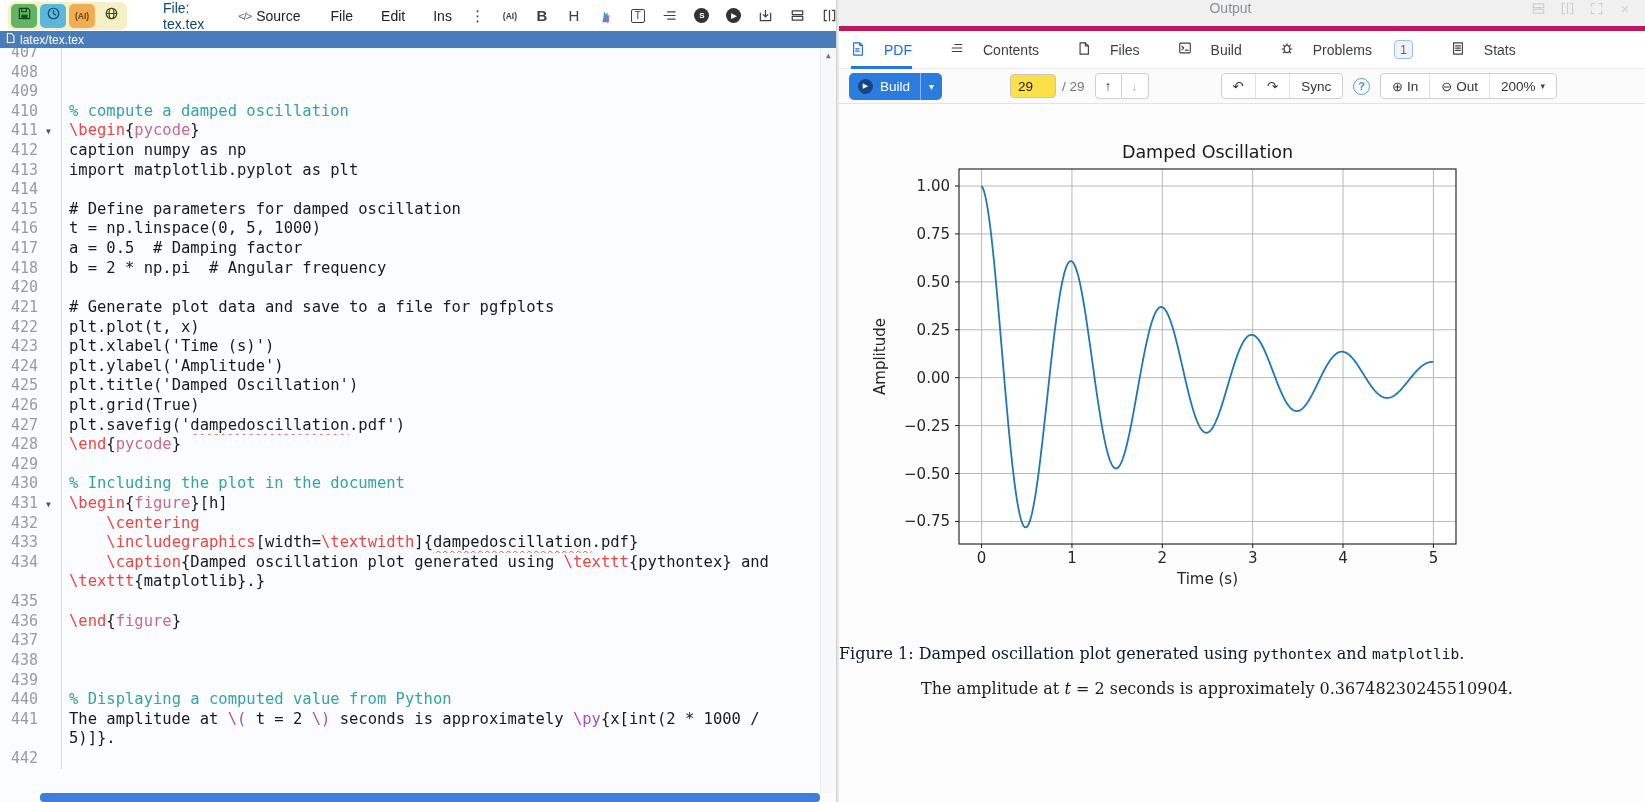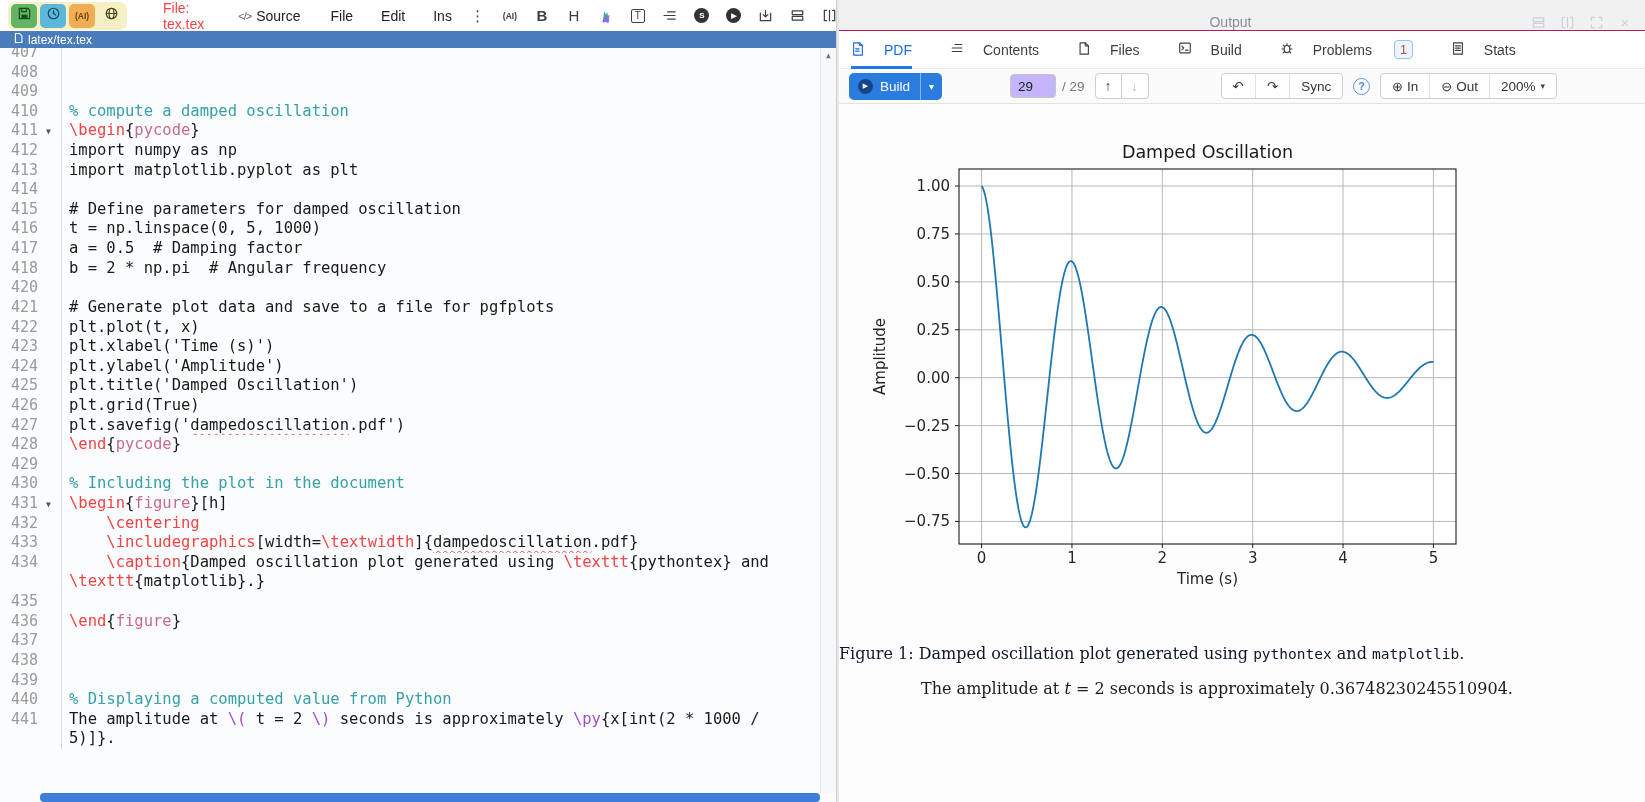--- a/index.html
+++ b/index.html
@@ -10,35 +10,35 @@
   
   .left-panel { width:836px; height:802px; display:flex; flex-direction:column; background:#fff; }
   .lp-toolbar { height:31px; display:flex; align-items:center; padding:0 8px; background:#fff; flex:0 0 31px; }
   .quick-group { display:flex; gap:3px; background:#f6f1c5; border-radius:7px; padding:2px 3px; }
   .qbtn { width:26px; height:24px; border-radius:5px; display:flex; align-items:center; justify-content:center; color:#1c3a22; cursor:pointer; }
   .qbtn.save { background:#64b465; color:#174d1d; }
   .qbtn.history { background:#5cb7da; color:#0e4b62; }
   .qbtn.ai-edit { background:#f0ad55; color:#6b4408; font-weight:bold; }
   .qbtn.web { background:transparent; color:#44431f; }
   .ai-txt { font-size:8.5px; font-weight:bold; letter-spacing:0; }
-  .file-label { margin-left:36px; font-size:14px; color:#ef4444; }
+  .file-label { margin-left:36px; font-size:14px; color:#0c4a6e; }
   .source-toggle { margin-left:34px; display:flex; align-items:center; gap:5px; font-size:14px; color:#202124; cursor:pointer; }
   .src-glyph { font-size:11px; color:#5f6368; letter-spacing:-1px; }
   .menus { display:flex; margin-left:30px; gap:28px; font-size:14px; color:#202124; }
   .menus span { cursor:pointer; }
   .kebab { margin-left:18px; font-size:15px; color:#3c4043; cursor:pointer; }
   .fmt-icons { display:flex; align-items:center; margin-left:16px; gap:14px; color:#3c4043; }
   .fmt-icons .fico { display:flex; align-items:center; justify-content:center; width:18px; height:18px; cursor:pointer; font-size:14px; }
   .bold-g { font-weight:bold; font-size:15px; }
   .head-g { font-size:15px; }
   .circle-g { width:15px; height:15px; border-radius:50%; background:#333; color:#fff; display:flex; align-items:center; justify-content:center; font-size:8px; font-weight:bold; }
   .close-g { font-size:18px; color:#3c4043; }
   .tbox-g { width:14px; height:14px; border:1.2px solid #3c4043; border-radius:2px; display:flex; align-items:center; justify-content:center; font-size:10px; }
 
-  .lp-tabbar { height:17px; flex:0 0 17px; background:#4a7cbc; color:#fff; font-size:12px; display:flex; align-items:center; padding-left:13px; gap:4px; }
+  .lp-tabbar { height:17px; flex:0 0 17px; background:#4a7cbc; color:#fff; font-size:12px; display:flex; align-items:center; padding-left:5px; gap:4px; }
 
   .editor { position:relative; flex:1; background:#fbfcfe; overflow:hidden;
             font-family:"DejaVu Sans Mono", monospace; font-size:15.5px; }
   .rows { margin-top:-5px; }
   .row { display:flex; height:19.62px; line-height:19.62px; }
   .ln { width:46px; flex:0 0 46px; padding-left:11px; color:#9a9a9a; font-size:15px; }
   .fold { width:15px; flex:0 0 15px; color:#555; font-size:8px; text-align:left; line-height:21px; }
   .codeln { flex:1; border-left:1px solid #dadada; padding-left:7px; white-space:pre; color:#1a1a1a; overflow:hidden; }
   .seg-c { color:#35a1a8; }
   .seg-k { color:#ef4444; }
@@ -46,38 +46,38 @@
   .seg-m { color:#a24fc8; }
   .seg-s { text-decoration:underline wavy #e0544d; text-decoration-thickness:1px; text-underline-offset:3px; }
   .vscroll { position:absolute; top:0; right:0; bottom:9px; width:16px; background:#f7f8f9; border-left:1px solid #ececec; text-align:center; }
   .vscroll span { color:#777; font-size:8px; display:block; margin-top:3px; }
   .hscroll-thumb { position:absolute; left:40px; right:16px; bottom:0; height:9px; background:#3e7ed8; border-radius:4px; }
 
   .divider { width:3px; background:#e8e8e8; border-left:1px solid #d0d0d0; }
 
   
   .right-panel { flex:1; display:flex; flex-direction:column; background:#fff; }
-  .rp-header { height:31px; flex:0 0 31px; background:#f1f1f1; display:flex; align-items:flex-end; padding:0 12px; border-bottom:1px solid #be185d; }
+  .rp-header { height:31px; flex:0 0 31px; background:#f1f1f1; display:flex; align-items:flex-start; padding:0 12px; border-bottom:5px solid #be185d; }
   .rp-title { flex:1; text-align:center; color:#8a8f94; font-size:14px; }
   .rp-win-icons { display:flex; gap:13px; color:#cdd1d5; align-items:center; }
   .rp-win-icons .fico { width:16px; height:16px; display:flex; align-items:center; justify-content:center; font-size:15px; cursor:pointer; }
 
   .rp-tabs { height:38px; flex:0 0 38px; display:flex; align-items:center; padding-left:12px; gap:38px; background:#fff; border-bottom:1px solid #ececec; }
   .rp-tab { position:relative; height:38px; display:flex; align-items:center; gap:19px; font-size:14px; color:#3c4043; cursor:pointer; }
   .rp-tab.active { color:#1a6ce0; }
   .rp-tab.active::after { content:""; position:absolute; left:0; right:0; bottom:0; height:3px; background:#2176e8; }
   .tab-badge { margin-left:3px; border:1px solid #9dbef1; background:#eef4fe; color:#a84f3f; font-size:12.5px; padding:0 5px; height:19px; line-height:18px; border-radius:4px; }
 
   .rp-toolbar { height:35px; flex:0 0 35px; background:#fbfbfb; border-bottom:1px solid #e3e3e3; display:flex; align-items:center; padding:0 88px 0 10px; }
   .build-btn { display:flex; align-items:center; height:27px; background:#2b7cdf; color:#fff; border-radius:5px; overflow:hidden; cursor:pointer; }
   .build-main { display:flex; align-items:center; gap:7px; padding:0 10px 0 9px; font-size:13.5px; }
   .play-badge { width:15px; height:15px; border-radius:50%; background:rgba(0,0,30,.45); display:flex; align-items:center; justify-content:center; font-size:7px; color:#fff; }
   .build-caret { border-left:1px solid rgba(255,255,255,.45); padding:0 8px; font-size:10px; height:27px; display:flex; align-items:center; }
   .pager { display:flex; align-items:center; margin-left:68px; gap:6px; }
-  .page-input { width:46px; height:24px; border:1px solid #c6c6c6; border-radius:4px; padding-left:7px; font-size:13.5px; color:#222; background:#c4b5fd; font-family:"Liberation Sans",sans-serif; }
+  .page-input { width:46px; height:24px; border:1px solid #c6c6c6; border-radius:4px; padding-left:7px; font-size:13.5px; color:#222; background:#fde047; font-family:"Liberation Sans",sans-serif; }
   .page-total { color:#777; font-size:13.5px; }
   .arrow-group { display:flex; margin-left:4px; }
   .abtn { width:27px; height:26px; background:#fff; border:1px solid #cfcfcf; display:flex; align-items:center; justify-content:center; font-size:14px; color:#444; cursor:pointer; }
   .abtn:first-child { border-radius:4px 0 0 4px; }
   .abtn:last-child { border-radius:0 4px 4px 0; border-left:none; color:#c4c4c4; }
   .btn-group { display:flex; align-items:center; height:26px; background:#fff; border:1px solid #cfcfcf; border-radius:4px; margin-left:72px; }
   .btn-group .gitem { padding:0 11px; font-size:13.5px; color:#333; display:flex; align-items:center; height:100%; cursor:pointer; }
   .btn-group .gitem + .gitem { border-left:1px solid #e2e2e2; }
   .help-circle { width:17px; height:17px; border:1.6px solid #5a96e8; color:#4a8ae0; border-radius:50%; display:flex; align-items:center; justify-content:center; font-size:11px; font-weight:bold; margin-left:10px; cursor:pointer; }
   .zoom-group { margin-left:auto; }
@@ -226,21 +226,21 @@
             <span class="codeln"><span class="seg-c">% compute a damped oscillation</span></span>
           </div>
           <div class="row">
             <span class="ln">411</span>
             <span class="fold">▼</span>
             <span class="codeln"><span class="seg-k">\begin</span><span>{</span><span class="seg-e">pycode</span><span>}</span></span>
           </div>
           <div class="row">
             <span class="ln">412</span>
             <span class="fold"></span>
-            <span class="codeln"><span>import numpy as np</span></span>
+            <span class="codeln"><span>caption numpy as np</span></span>
           </div>
           <div class="row">
             <span class="ln">413</span>
             <span class="fold"></span>
             <span class="codeln"><span>import matplotlib.pyplot as plt</span></span>
           </div>
           <div class="row">
             <span class="ln">414</span>
             <span class="fold"></span>
             <span class="codeln"></span>
@@ -377,20 +377,25 @@
           </div>
           <div class="row">
             <span class="ln">441</span>
             <span class="fold"></span>
             <span class="codeln"><span>The amplitude at </span><span class="seg-m">\(</span><span> t = 2 </span><span class="seg-m">\)</span><span> seconds is approximately </span><span class="seg-m">\py</span><span>{x[int(2 * 1000 /</span></span>
           </div>
           <div class="row">
             <span class="ln"></span>
             <span class="fold"></span>
             <span class="codeln"><span>5)]}.</span></span>
+          </div>
+          <div class="row">
+            <span class="ln">442</span>
+            <span class="fold"></span>
+            <span class="codeln"></span>
           </div>
         </div>
       <div class="vscroll">
         <span>▲</span>
       </div>
       <div class="hscroll-thumb"></div>
     </div>
   </div>
 
   <div class="divider"></div>

